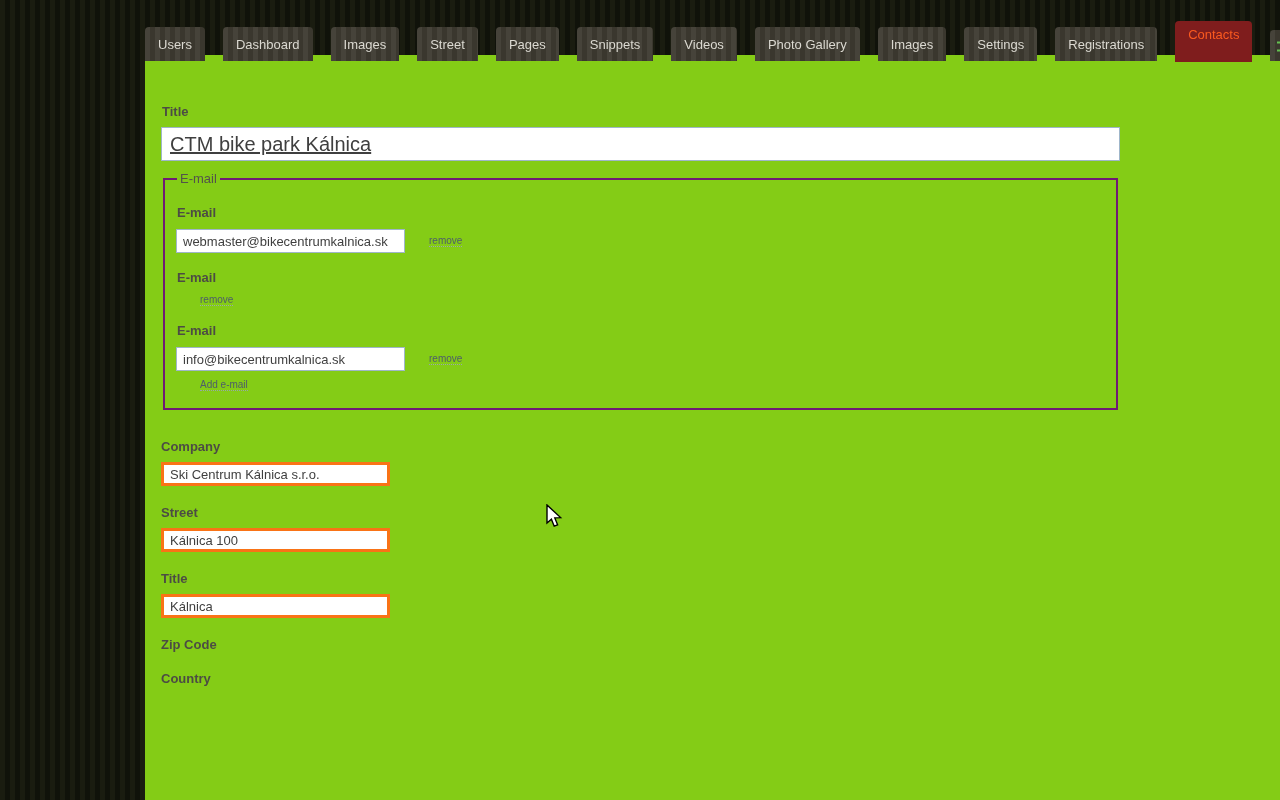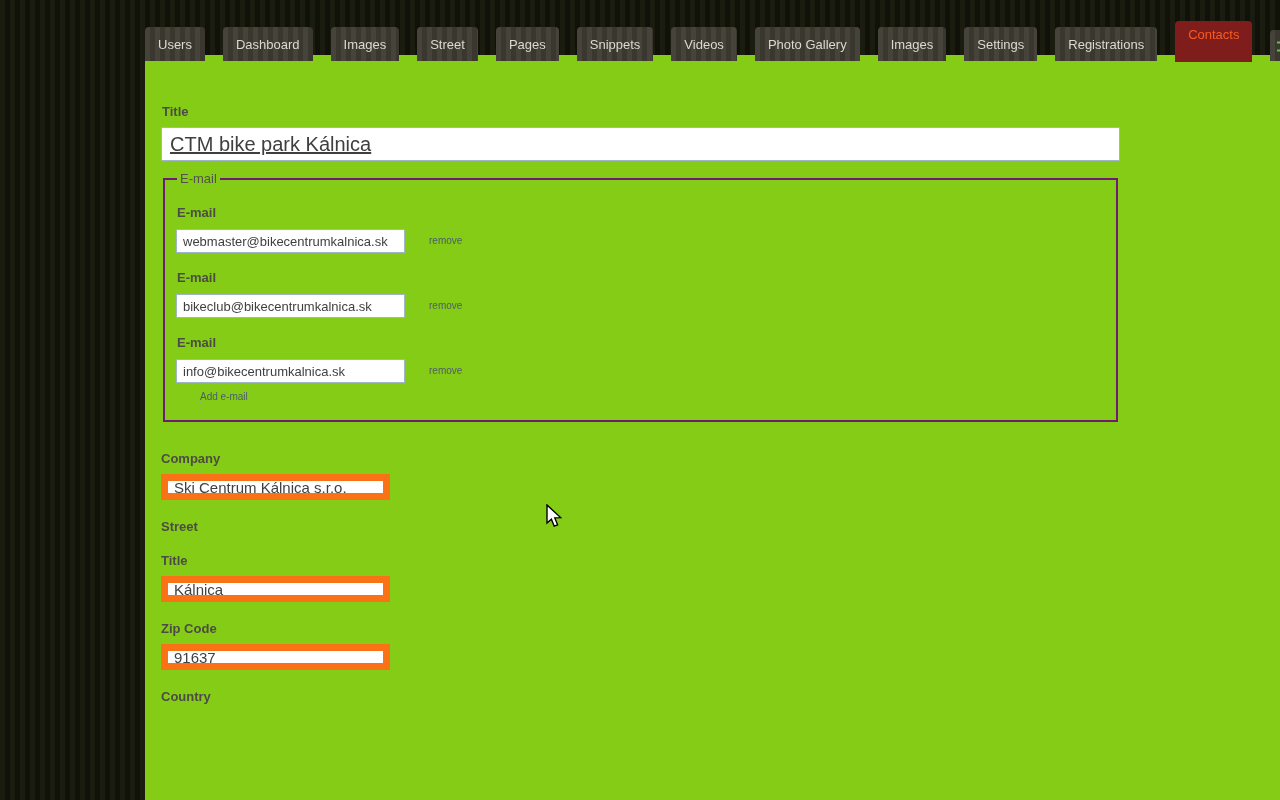--- a/index.html
+++ b/index.html
@@ -134,23 +134,23 @@
   }
 
   
   .form-group { margin-top: 19px; }
   .form-group.first { margin-top: 29px; }
   .small-input {
     display: block;
     margin-top: 8px;
     width: 229px;
     height: 24px;
-    border: 7px solid #f97316;
-    font-family: "Liberation Sans", sans-serif;
-    font-size: 15px;
+    border: 3px solid #f97316;
+    font-family: "Liberation Sans", sans-serif;
+    font-size: 13px;
     color: #3f3f3f;
     padding: 6px 6px;
     outline: none;
     background: #fff;
   }
 
   
   .shuffle-svg { display: block; }
 
   
@@ -201,50 +201,49 @@
       <legend>E-mail</legend>
 
       <label class="field-label email-row-label">E-mail</label>
       <div class="email-line">
         <input class="email-input" type="text" value="webmaster@bikecentrumkalnica.sk" style="">
         <a class="dotted-link remove-link" href="#">remove</a>
       </div>
 
       <label class="field-label email-row-label">E-mail</label>
       <div class="email-line">
-        <input class="email-input" type="text" value="bikeclub@bikecentrumkalnica.sk" style="">
         <a class="dotted-link remove-link" href="#">remove</a>
       </div>
 
       <label class="field-label email-row-label">E-mail</label>
       <div class="email-line">
         <input class="email-input" type="text" value="info@bikecentrumkalnica.sk" style="">
         <a class="dotted-link remove-link" href="#">remove</a>
       </div>
 
       <a class="dotted-link add-link" href="#">Add e-mail</a>
     </fieldset>
 
     <div class="form-group first">
       <label class="field-label">Company</label>
       <input class="small-input" type="text" value="Ski Centrum Kálnica s.r.o." style="">
     </div>
 
     <div class="form-group">
       <label class="field-label">Street</label>
+      <input class="small-input" type="text" value="Kálnica 100" style="">
     </div>
 
     <div class="form-group">
       <label class="field-label">Title</label>
       <input class="small-input" type="text" value="Kálnica" style="">
     </div>
 
     <div class="form-group">
       <label class="field-label">Zip Code</label>
-      <input class="small-input" type="text" value="91637" style="">
     </div>
 
 
     <div class="form-group">
       <label class="field-label">Country</label>
 
     </div>
 
     
 

